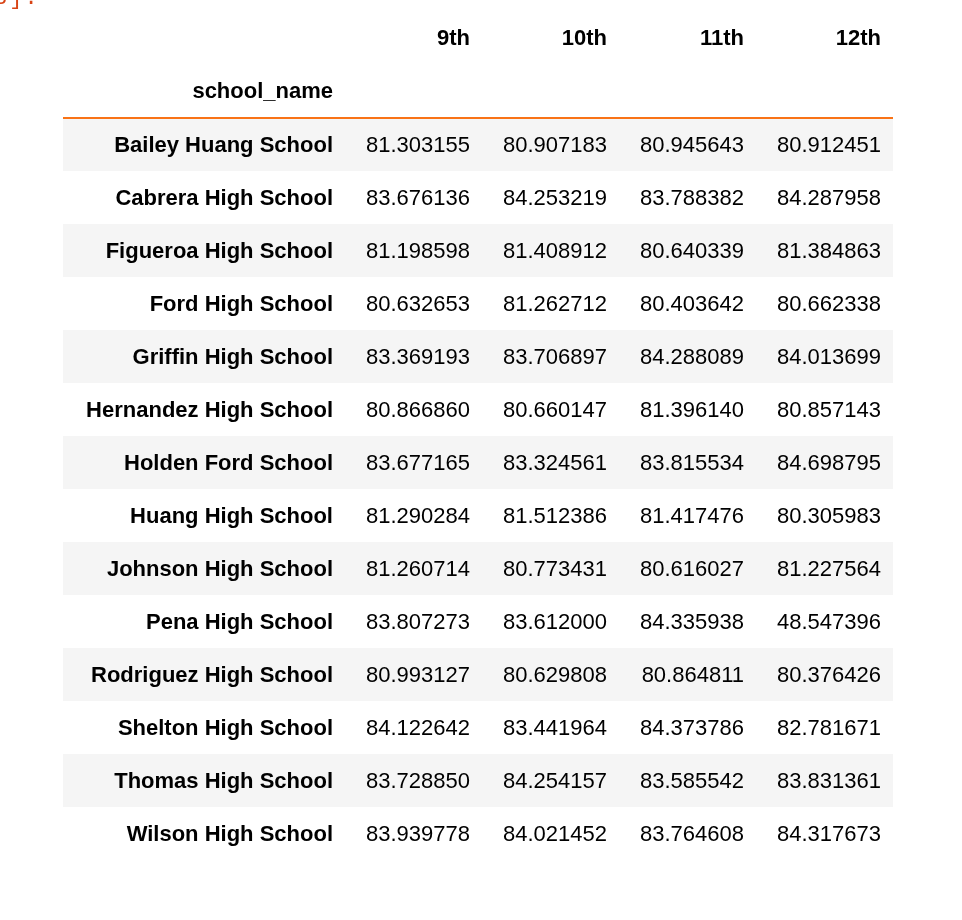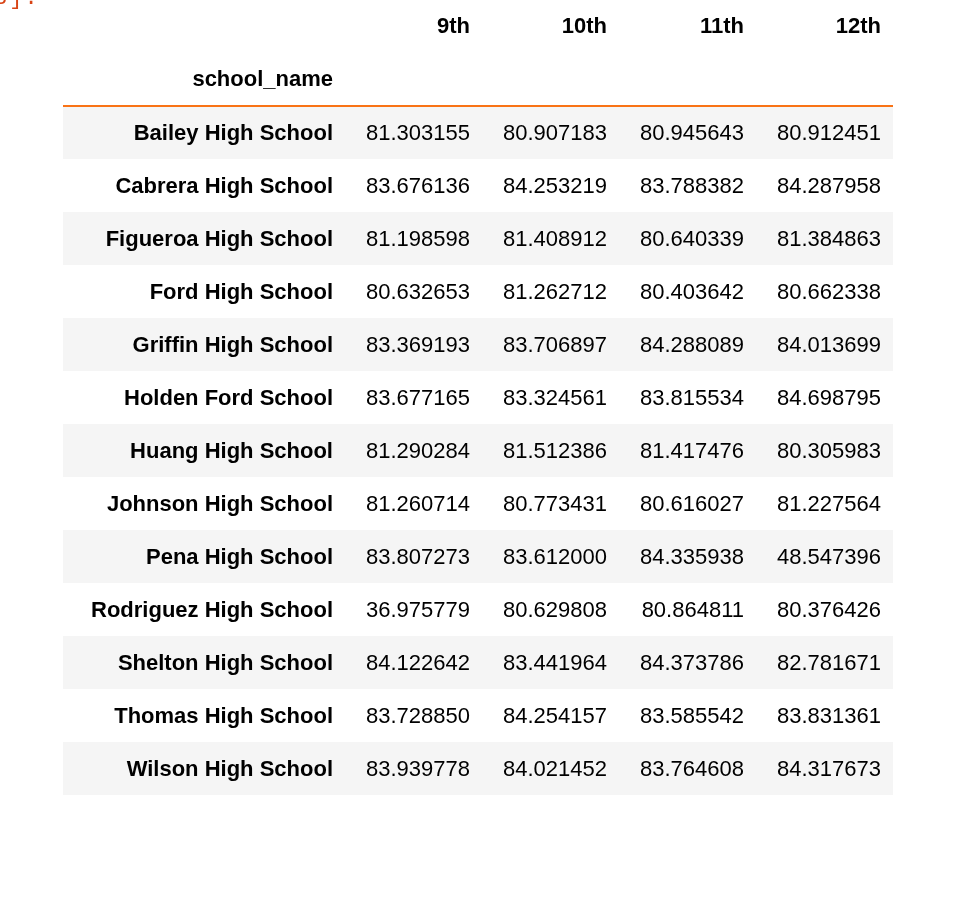--- a/index.html
+++ b/index.html
@@ -17,21 +17,21 @@
       left: -6px;
       top: -14px;
       font-family: "Liberation Mono", monospace;
       font-size: 22px;
       color: #d84315;
       letter-spacing: 2px;
     }
     .table-wrap {
       position: absolute;
       left: 63px;
-      top: 0;
+      top: 12px;
     }
     table.dataframe {
       border-collapse: collapse;
       font-size: 22px;
     }
     table.dataframe th, table.dataframe td {
       padding: 0 12px;
       text-align: right;
       white-space: nowrap;
     }
@@ -70,21 +70,21 @@
       <tr class="idx">
         <th>school_name</th>
         <th></th>
         <th></th>
         <th></th>
         <th></th>
       </tr>
     </thead>
     <tbody id="tbody">
         <tr>
-          <th>Bailey High School</th>
+          <th>Bailey Huang School</th>
           <td class="num">81.303155</td>
           <td class="num">80.907183</td>
           <td class="num">80.945643</td>
           <td class="num">80.912451</td>
         </tr>
         <tr>
           <th>Cabrera High School</th>
           <td class="num">83.676136</td>
           <td class="num">84.253219</td>
           <td class="num">83.788382</td>
@@ -105,20 +105,27 @@
           <td class="num">80.662338</td>
         </tr>
         <tr>
           <th>Griffin High School</th>
           <td class="num">83.369193</td>
           <td class="num">83.706897</td>
           <td class="num">84.288089</td>
           <td class="num">84.013699</td>
         </tr>
         <tr>
+          <th>Hernandez High School</th>
+          <td class="num">80.866860</td>
+          <td class="num">80.660147</td>
+          <td class="num">81.396140</td>
+          <td class="num">80.857143</td>
+        </tr>
+        <tr>
           <th>Holden Ford School</th>
           <td class="num">83.677165</td>
           <td class="num">83.324561</td>
           <td class="num">83.815534</td>
           <td class="num">84.698795</td>
         </tr>
         <tr>
           <th>Huang High School</th>
           <td class="num">81.290284</td>
           <td class="num">81.512386</td>
@@ -134,21 +141,21 @@
         </tr>
         <tr>
           <th>Pena High School</th>
           <td class="num">83.807273</td>
           <td class="num">83.612000</td>
           <td class="num">84.335938</td>
           <td class="num">48.547396</td>
         </tr>
         <tr>
           <th>Rodriguez High School</th>
-          <td class="num">36.975779</td>
+          <td class="num">80.993127</td>
           <td class="num">80.629808</td>
           <td class="num">80.864811</td>
           <td class="num">80.376426</td>
         </tr>
         <tr>
           <th>Shelton High School</th>
           <td class="num">84.122642</td>
           <td class="num">83.441964</td>
           <td class="num">84.373786</td>
           <td class="num">82.781671</td>

